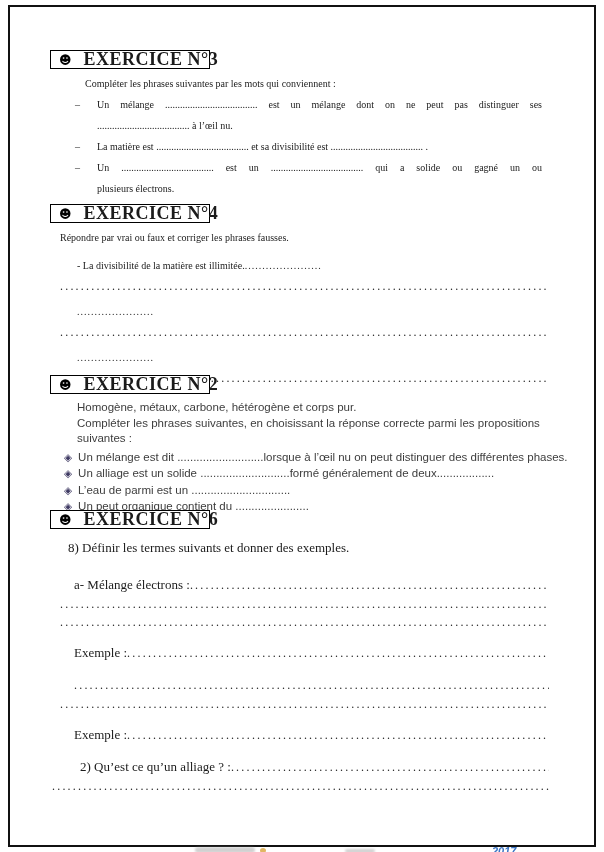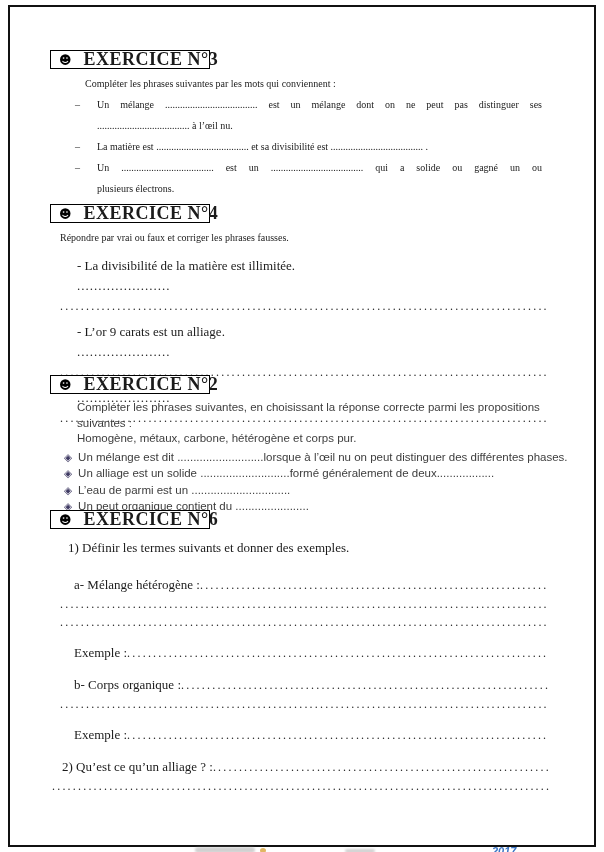--- a/index.html
+++ b/index.html
@@ -21,21 +21,21 @@
   .hdr-title{font-weight:bold;font-size:18px;letter-spacing:0.5px;white-space:nowrap;}
   .serif-line{font-size:10px;line-height:21px;}
   .jl{text-align:justify;text-align-last:justify;}
   .ex3-intro{margin:4px 50px 0 75px;}
   .ex3-items{margin:0 52px 0 65px;}
   .ex3-item{display:flex;}
   .ex3-item .dash{width:22px;flex:0 0 22px;}
   .ex3-item .itxt{flex:1;}
   .ind{padding-left:22px;}
   .ex4-intro{margin:4px 40px 0 50px;}
-  .stmt-row{display:flex;justify-content:flex-start;margin:6px 45px 0 67px;font-size:13px;line-height:20px;flex-direction:column;}
+  .stmt-row{display:flex;justify-content:flex-start;margin:6px 45px 0 67px;font-size:10px;line-height:20px;}
   .stmt-dots{letter-spacing:1px;color:#2a2a2a;white-space:nowrap;}
   .dotline{
     margin:0 45px 0 50px;height:20px;line-height:20px;overflow:hidden;
     white-space:nowrap;font-size:12px;letter-spacing:2.2px;color:#2a2a2a;
   }
   .sans{font-family:"Liberation Sans",sans-serif;color:#3d3d3d;}
   .ex5-intro{margin:6px 28px 0 67px;font-size:11.5px;line-height:15.5px;}
   .ex5-items{margin:2px 20px 0 54px;}
   .ex5-item{display:flex;font-size:11.5px;line-height:16.5px;}
   .ex5-item .diam{color:#3f3a63;margin-right:6px;font-family:"DejaVu Sans",sans-serif;font-size:10.5px;}
@@ -92,39 +92,38 @@
     </div>
     <div class="serif-line ex4-intro">Répondre par vrai ou faux et corriger les phrases fausses.</div>
 
     <div class="stmt-row" style="margin-top:8px;">
       <span>- La divisibilité de la matière est illimitée.</span>
       <span class="stmt-dots">......................</span>
     </div>
     <div class="dotline">........................................................................................................................................................................</div>
 
     <div class="stmt-row">
-      <span>- L’or 9 carats est un alliage.</span>
       <span class="stmt-dots">......................</span>
     </div>
     <div class="dotline">........................................................................................................................................................................</div>
 
     <div class="stmt-row">
       <span class="stmt-dots">......................</span>
     </div>
     <div class="dotline">........................................................................................................................................................................</div>
   </section>
 
   <section class="ex" style="top:368px;">
     <div class="hdr-box">
       <span class="badge">☻</span>
       <span class="hdr-title">EXERCICE N°2</span>
     </div>
     <div class="sans ex5-intro">
+      <div>Homogène, métaux, carbone, hétérogène et corps pur.</div>
       <div>Compléter les phrases suivantes, en choisissant la réponse correcte parmi les propositions suivantes :</div>
-      <div>Homogène, métaux, carbone, hétérogène et corps pur.</div>
     </div>
     <div class="ex5-items sans">
       <div class="ex5-item">
         <span class="diam">◈</span>
         <span>Un mélange est dit ...........................lorsque à l’œil nu on peut distinguer des différentes phases.</span>
       </div>
       <div class="ex5-item">
         <span class="diam">◈</span>
         <span>Un alliage est un solide ............................formé généralement de deux..................</span>
       </div>
@@ -137,46 +136,45 @@
         <span>Un peut organique contient du .......................</span>
       </div>
     </div>
   </section>
 
   <section class="ex ex6" style="top:503px;">
     <div class="hdr-box">
       <span class="badge">☻</span>
       <span class="hdr-title">EXERCICE N°6</span>
     </div>
-    <div class="serif-line numline" style="margin-top:8px;">1)  Définir les termes suivants et donner des exemples.</div>
+    <div class="serif-line numline" style="margin-top:8px;">8)  Définir les termes suivants et donner des exemples.</div>
 
     <div class="labelline" style="margin-top:17px;">
-      <span class="lbl">a- Mélange hétérogène :</span>
+      <span class="lbl">a- Mélange électrons :</span>
       <span class="fill">........................................................................................................................................................................</span>
     </div>
     <div class="dotline" style="line-height:18px;height:18px;">........................................................................................................................................................................</div>
     <div class="dotline" style="line-height:18px;height:18px;">........................................................................................................................................................................</div>
 
     <div class="labelline" style="margin-top:12px;">
       <span class="lbl">Exemple :</span>
       <span class="fill">........................................................................................................................................................................</span>
     </div>
 
     <div class="labelline" style="margin-top:12px;">
-      <span class="lbl">b- Corps organique :</span>
       <span class="fill">........................................................................................................................................................................</span>
     </div>
     <div class="dotline" style="line-height:18px;height:18px;">........................................................................................................................................................................</div>
 
     <div class="labelline" style="margin-top:12px;">
       <span class="lbl">Exemple :</span>
       <span class="fill">........................................................................................................................................................................</span>
     </div>
 
-    <div class="labelline numline" style="margin-top:12px;margin-left:52px;">
+    <div class="labelline numline" style="margin-top:12px;margin-left:70px;">
       <span class="lbl">2)  Qu’est ce qu’un alliage ? :</span>
       <span class="fill">........................................................................................................................................................................</span>
     </div>
     <div class="dotline" style="line-height:18px;height:18px;margin-left:42px;">........................................................................................................................................................................</div>
   </section>
 
 </div>
 
 <span class="scribble scr1"></span>
 <span class="scribble scr2"></span>

